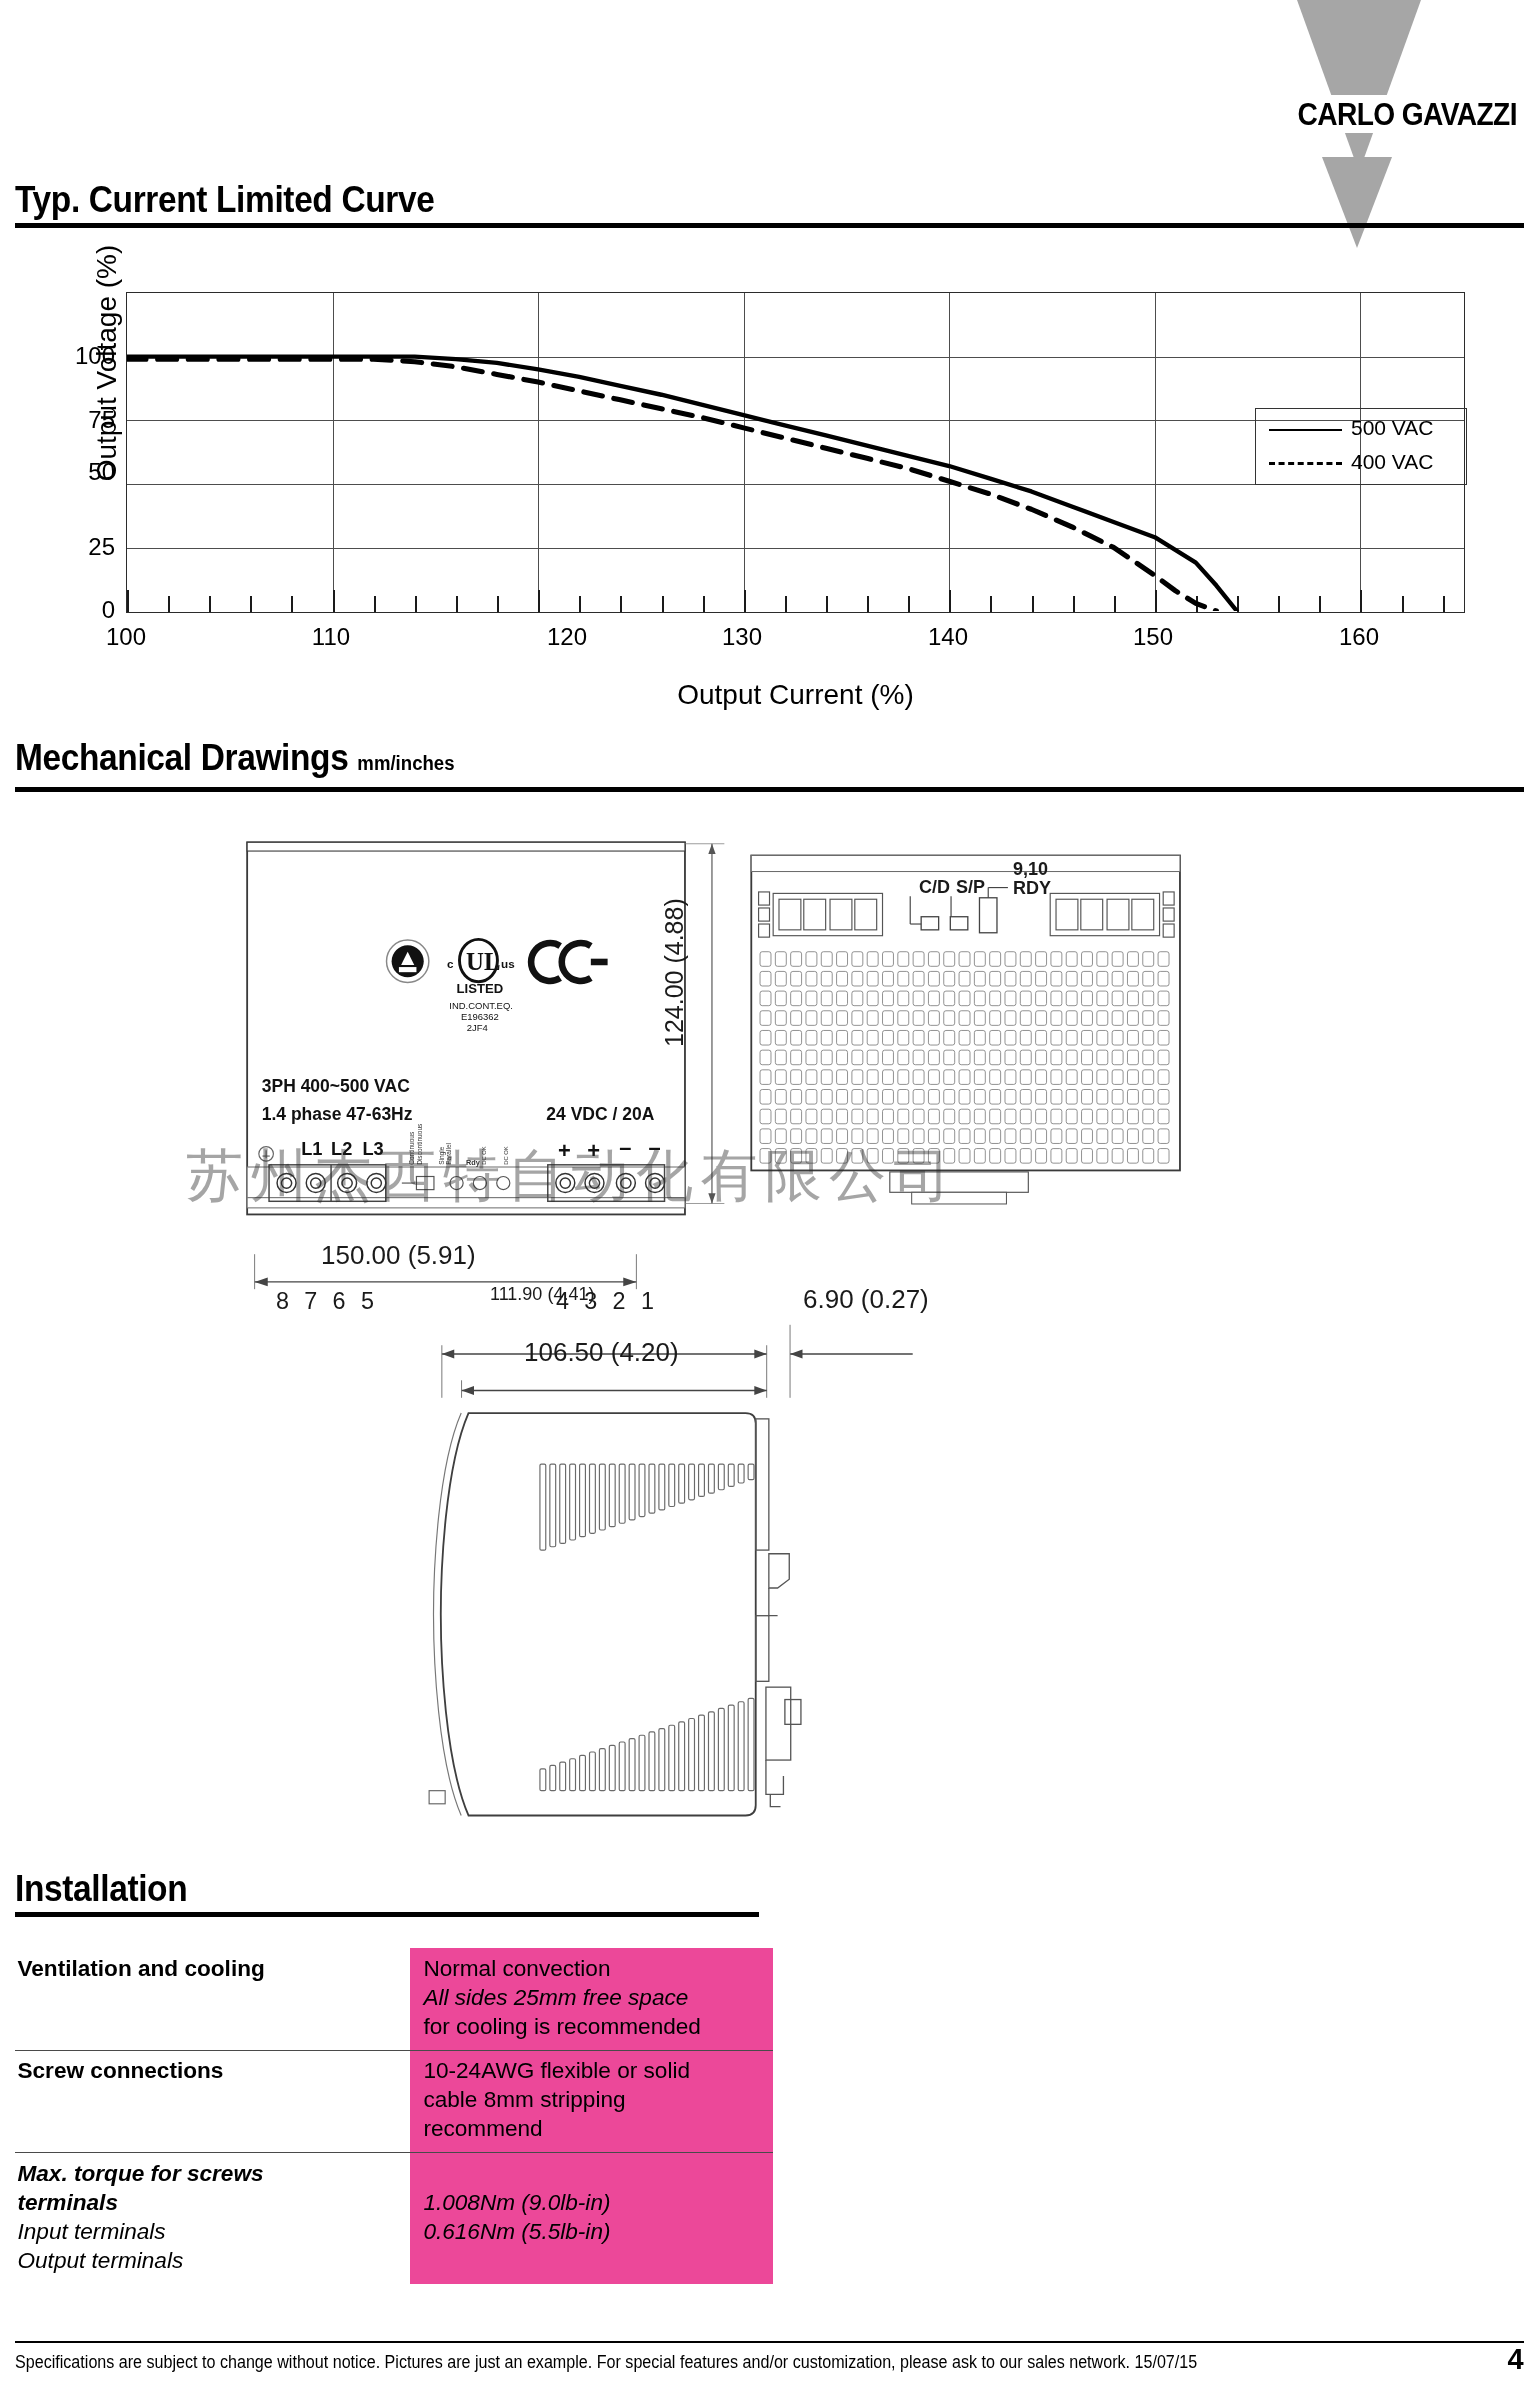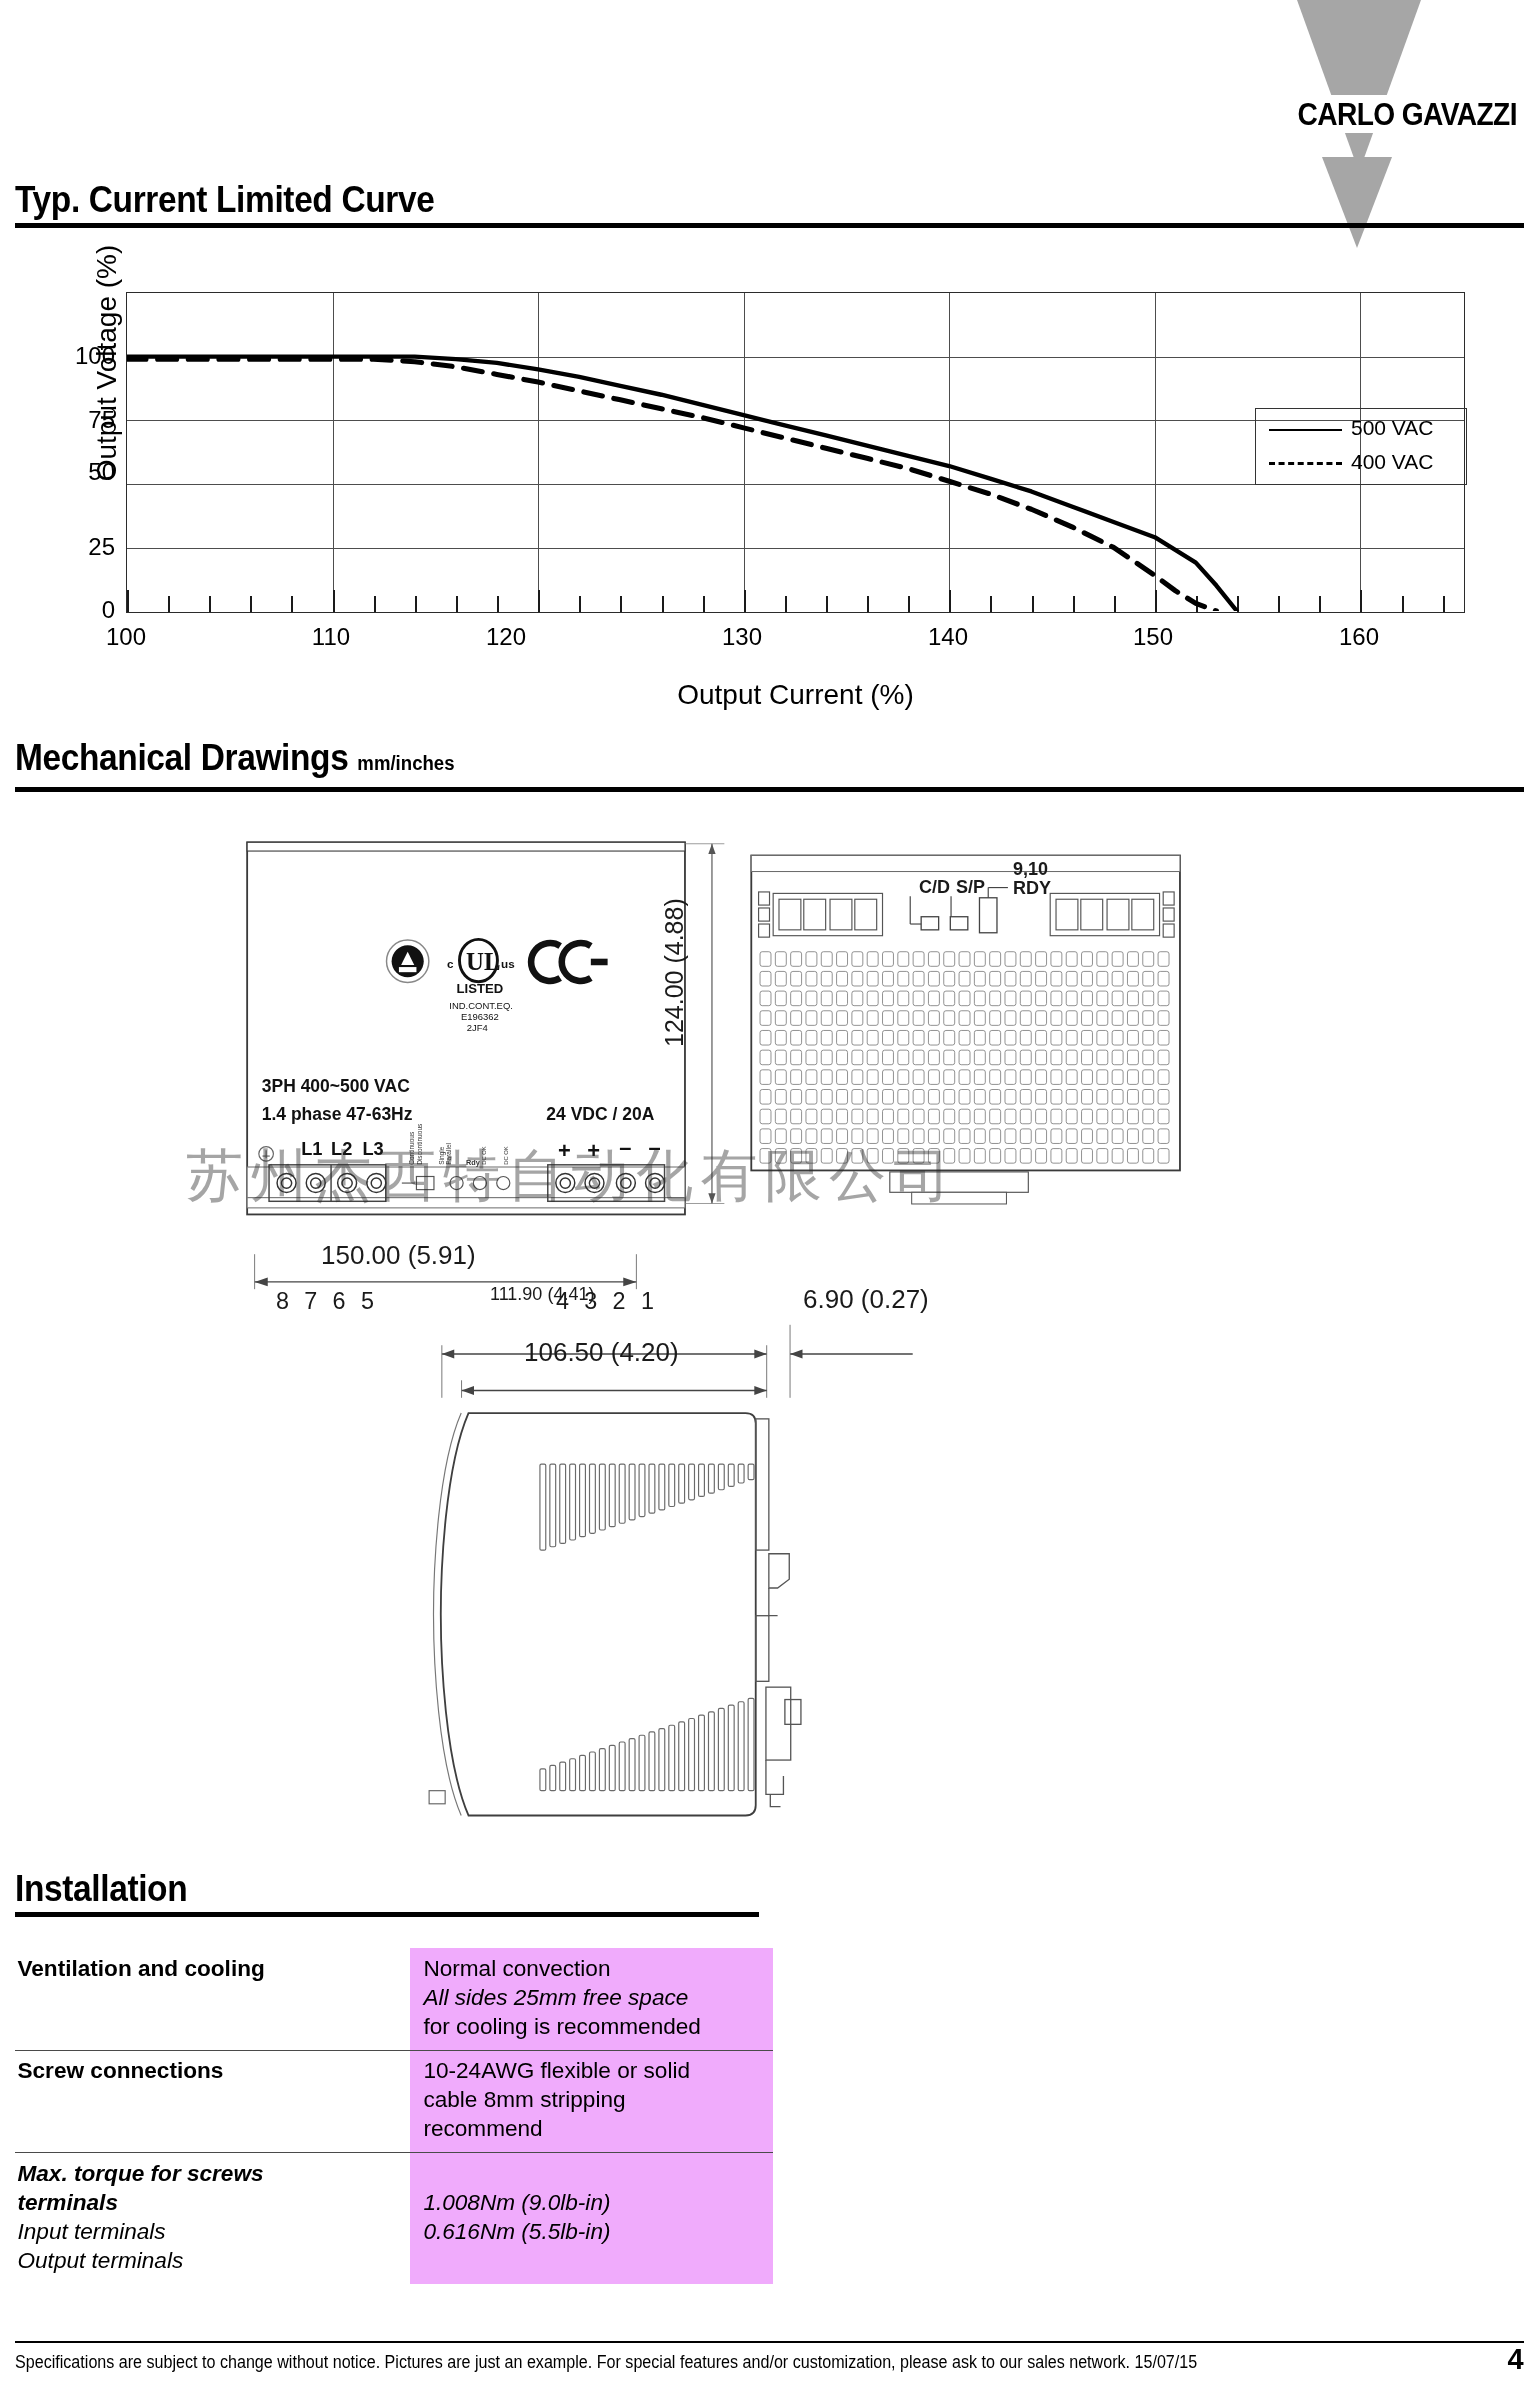--- a/index.html
+++ b/index.html
@@ -235,21 +235,21 @@
     font-size: 22.6px;
     line-height: 29px;
   }
   #install-table td.keycol {
     width: 390px;
     font-weight: 700;
     border-bottom: 1.5px solid #4a4a4a;
   }
   #install-table td.valcol {
     width: 347px;
-    background: #f0abfc;
+    background: #ec4899;
     padding-left: 13px;
     border-bottom: 1.5px solid #4a4a4a;
     font-weight: 400;
   }
   #install-table tr.lastrow td { border-bottom: none; font-style: italic; }
   #install-table .sub { font-weight: 400; }
 
   
   #footer {
     position: absolute;
@@ -362,21 +362,21 @@
   <div id="ylabels">
       <div class="ylabel-txt" style="top: 273px; right: 1423px;">25</div>
       <div class="ylabel-txt" style="top: 198px; right: 1423px;">50</div>
       <div class="ylabel-txt" style="top: 146px; right: 1423px;">75</div>
       <div class="ylabel-txt" style="top: 82px; right: 1423px;">100</div>
       <div class="ylabel-txt" style="top: 336px; right: 1423px;">0</div>
     </div>
   <div id="xlabels">
       <div class="xlabel-txt" style="left: 126px;">100</div>
       <div class="xlabel-txt" style="left: 331px;">110</div>
-      <div class="xlabel-txt" style="left: 506px;">120</div>
+      <div class="xlabel-txt" style="left: 567px;">120</div>
       <div class="xlabel-txt" style="left: 742px;">130</div>
       <div class="xlabel-txt" style="left: 948px;">140</div>
       <div class="xlabel-txt" style="left: 1153px;">150</div>
       <div class="xlabel-txt" style="left: 1359px;">160</div>
     </div>
 </div>
 
 <div class="section-head" style="top:737px;">
   <div class="title"><span>Mechanical Drawings</span> <span class="unit">mm/inches</span></div>
   <div class="rule"></div>

